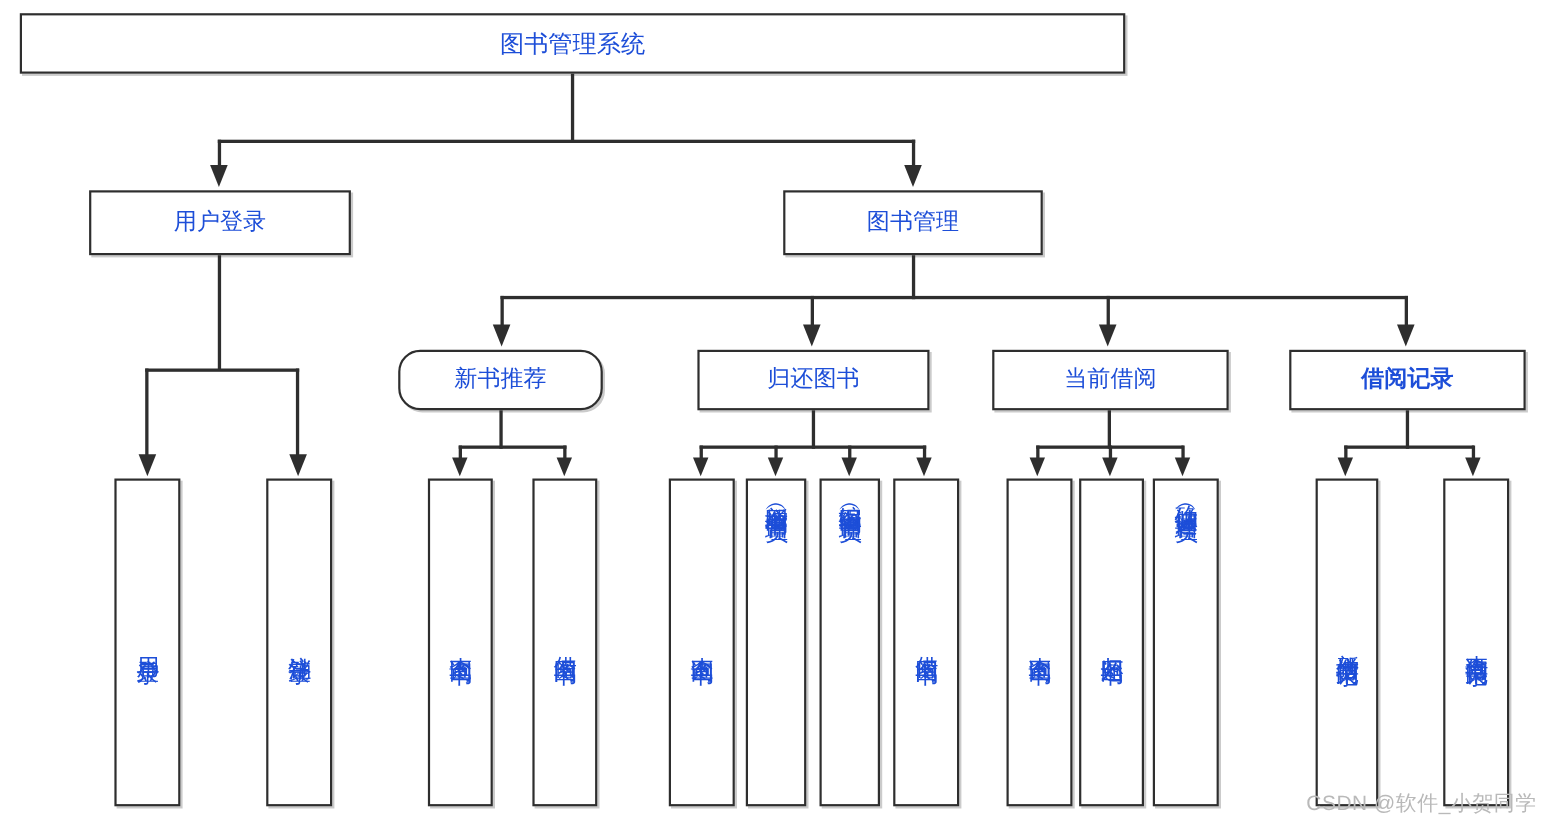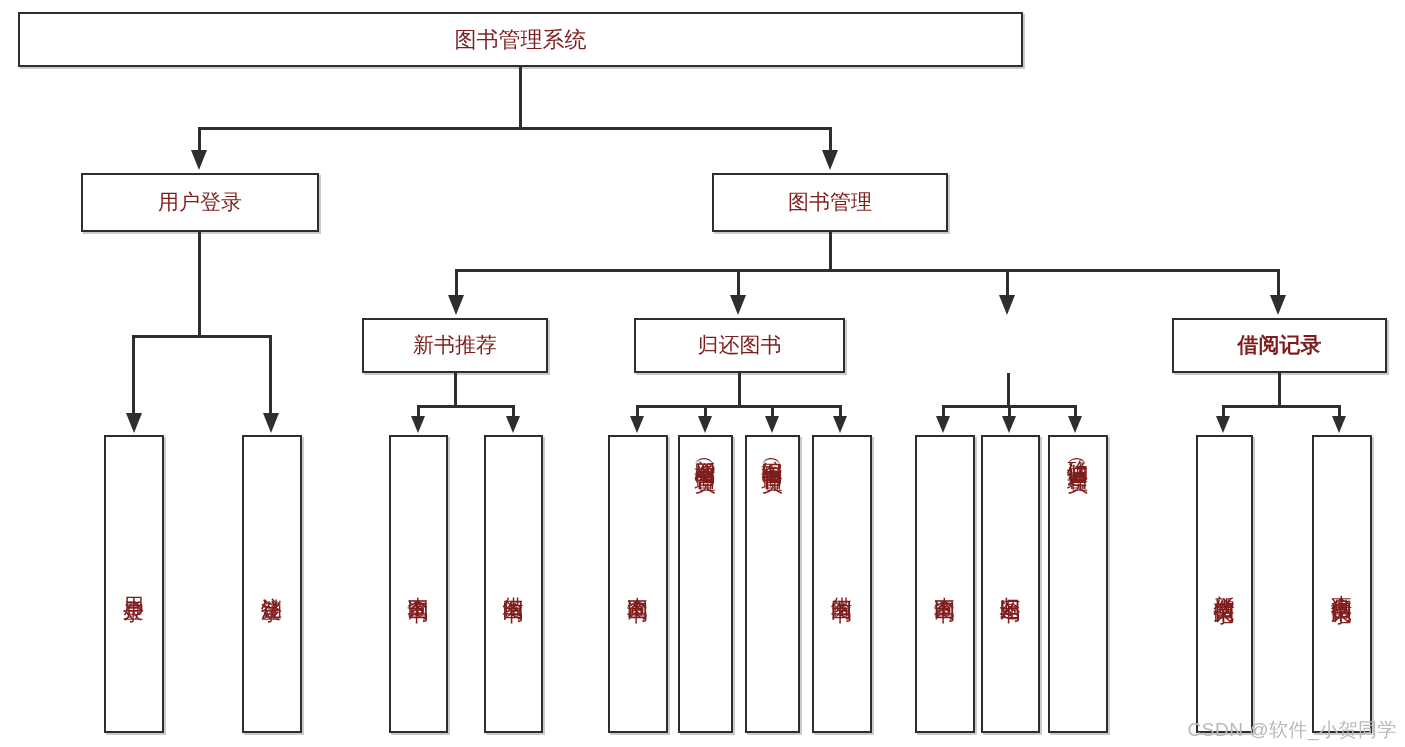--- a/index.html
+++ b/index.html
@@ -21,21 +21,21 @@
     position: absolute;
     box-sizing: border-box;
     border: 2px solid #2e2e2e;
     background: #ffffff;
     box-shadow: 2px 2px 0 rgba(140,140,140,0.45);
     display: flex;
     align-items: center;
     justify-content: center;
   }
   .node .label {
-    color: #7f1d1d;
+    color: #1d4ed8;
     text-align: left;
     line-height: 1.18;
     white-space: nowrap;
   }
   
   .node.horiz .label {
     font-size: 21px;
   }
   .node.root .label {
     font-size: 22px;
@@ -123,25 +123,28 @@
   <div class="conn h" style="left:455px; top:269px; width:825px; height:3px;"></div>
   <div class="conn v" style="left:455px; top:269px; width:3px; height:28px;"></div>
   <div class="arrow" style="left:448px; top:295px;"></div>
   <div class="conn v" style="left:737px; top:269px; width:3px; height:28px;"></div>
   <div class="arrow" style="left:730px; top:295px;"></div>
   <div class="conn v" style="left:1006px; top:269px; width:3px; height:28px;"></div>
   <div class="arrow" style="left:999px; top:295px;"></div>
   <div class="conn v" style="left:1277px; top:269px; width:3px; height:28px;"></div>
   <div class="arrow" style="left:1270px; top:295px;"></div>
 
-  <div class="node horiz" style="left:362px; top:318px; width:186px; height:55px;">
+  <div class="node horiz" style="left:362px; top:318px; width:186px; height:55px;border-radius:20px;">
     <span class="label">新书推荐</span>
   </div>
   <div class="node horiz" style="left:634px; top:318px; width:211px; height:55px;">
     <span class="label">归还图书</span>
+  </div>
+  <div class="node horiz" style="left:902px; top:318px; width:215px; height:55px;">
+    <span class="label">当前借阅</span>
   </div>
   <div class="node horiz" style="left:1172px; top:318px; width:215px; height:55px;font-weight:bold;">
     <span class="label">借阅记录</span>
   </div>
 
   <div class="conn v" style="left:454px; top:373px; width:3px; height:35px;"></div>
   <div class="conn h" style="left:417px; top:405px; width:98px; height:3px;"></div>
   <div class="conn v" style="left:417px; top:405px; width:3px; height:12px;"></div>
   <div class="arrow small" style="left:411px; top:416px;"></div>
   <div class="conn v" style="left:512px; top:405px; width:3px; height:12px;"></div>

